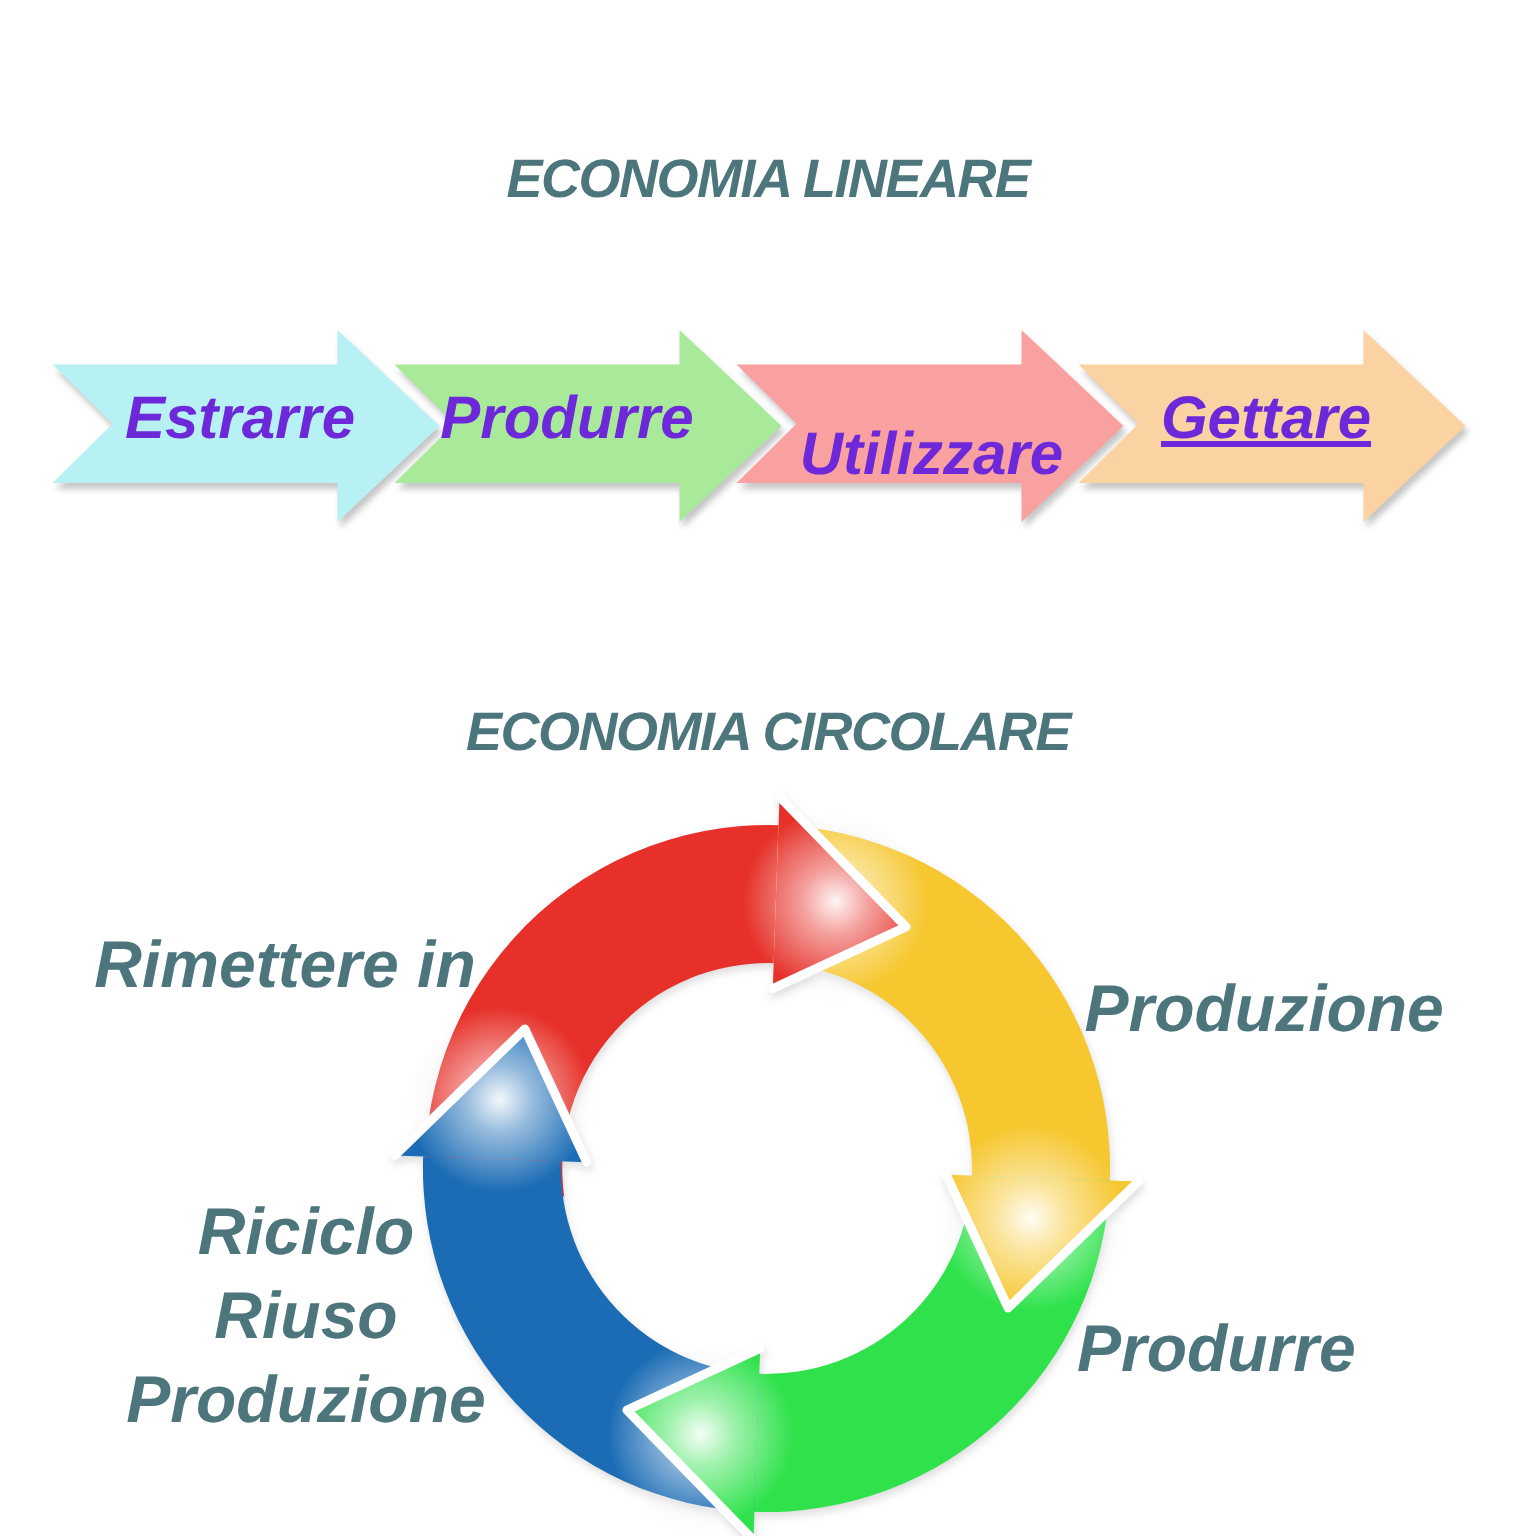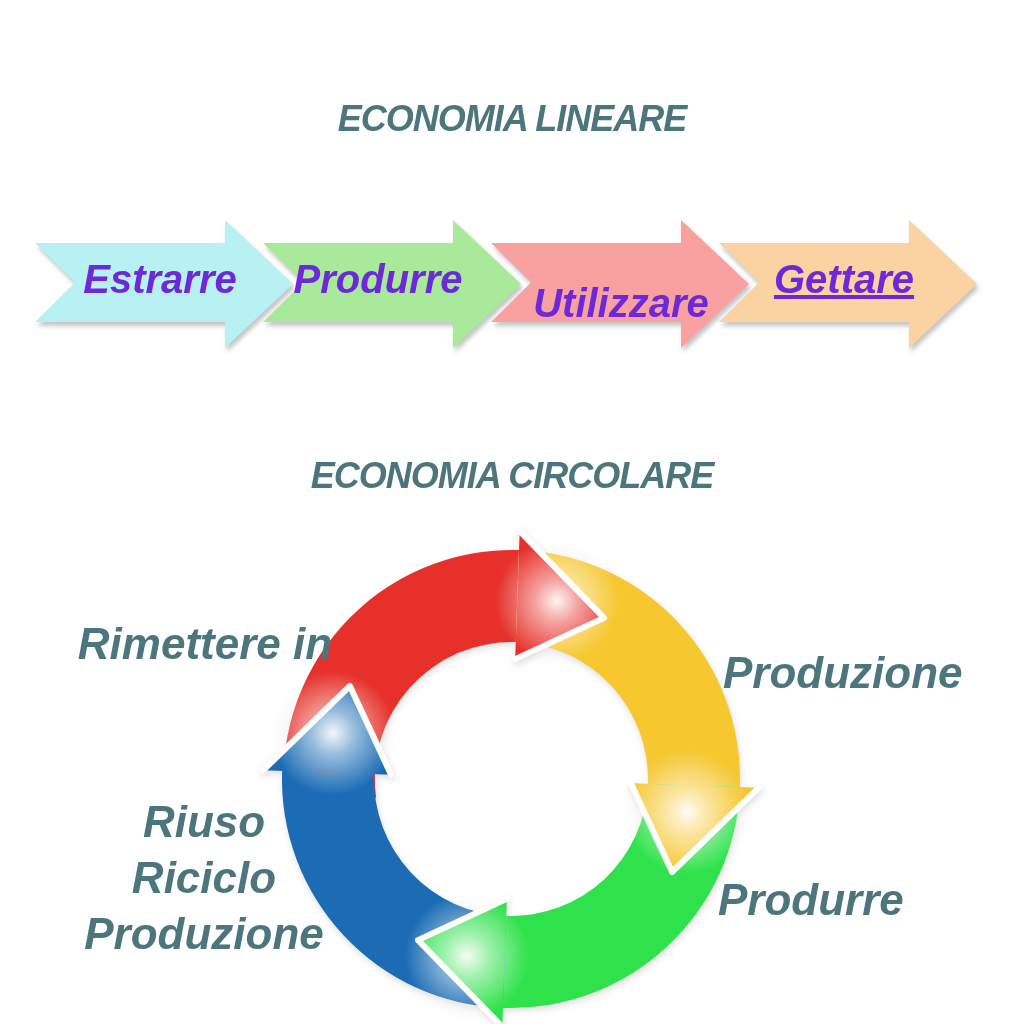--- a/index.html
+++ b/index.html
@@ -54,21 +54,21 @@
   <path class="shadowed" d="M263,243 L453,243 L453,220 L521,284 L453,348 L453,322 L263,322 L303,282.5 Z" fill="#A8EA9A"></path>
   <path class="shadowed" d="M491,243 L681,243 L681,220 L749,284 L681,348 L681,322 L491,322 L531,282.5 Z" fill="#F8A1A0"></path>
   <path class="shadowed" d="M719,243 L909,243 L909,220 L977,284 L909,348 L909,322 L719,322 L759,282.5 Z" fill="#FBD2A2"></path>
 </svg>
 
 <div class="arrow-label" style="left: 65px;">Estrarre</div>
 <div class="arrow-label" style="left: 283px; text-align: center;">Produrre</div>
 <div class="arrow-label" style="left: 521px; width: 200px; margin-top: 24px;">Utilizzare</div>
 <div class="arrow-label" style="left: 749px; text-decoration: underline;">Gettare</div>
 
-<div class="abs title" style="top: 455px;">ECONOMIA CIRCOLARE</div>
+<div class="abs title" style="top: 467px;">ECONOMIA CIRCOLARE</div>
 
 <svg width="1024" height="1024" viewBox="0 0 1024 1024">
   <defs>
     <radialGradient id="glow" cx="50%" cy="50%" r="50%">
       <stop offset="0%" stop-color="#ffffff" stop-opacity="0.95"></stop>
       <stop offset="35%" stop-color="#ffffff" stop-opacity="0.55"></stop>
       <stop offset="100%" stop-color="#ffffff" stop-opacity="0"></stop>
     </radialGradient>
   </defs>
 
@@ -84,25 +84,25 @@
     <path stroke="#ffffff" stroke-width="6" stroke-linejoin="round" stroke-linecap="round" d="M506.8,898.9 L418.0,940.1 L502.3,1026.8" fill="#2FE24C"></path>
     <path stroke="#ffffff" stroke-width="6" stroke-linejoin="round" stroke-linecap="round" d="M391.1,774.8 L349.9,686.0 L263.2,770.3" fill="#1B6CB5"></path>
 
     <circle cx="557" cy="601" r="62" fill="url(#glow)"></circle>
     <circle cx="687" cy="812" r="62" fill="url(#glow)"></circle>
     <circle cx="467" cy="956" r="62" fill="url(#glow)"></circle>
     <circle cx="333" cy="733" r="62" fill="url(#glow)"></circle>
   </g>
 </svg>
 
-<div class="cycle-label centered" style="left: 55px; top: 616px;">
+<div class="cycle-label centered" style="left: 40px; top: 616px;">
   <div>Rimettere in</div>
 </div>
 
 <div class="cycle-label" style="left: 723px; top: 645px;">Produzione</div>
 
 <div class="cycle-label" style="left: 718px; top: 872px;">Produrre</div>
 
 <div class="cycle-label centered" style="left: 54px; top: 794px; line-height: 56px;">
+  <div>Riciclo</div>
   <div>Riuso</div>
-  <div>Riciclo</div>
   <div>Produzione</div>
 </div>
 
 </body></html>

